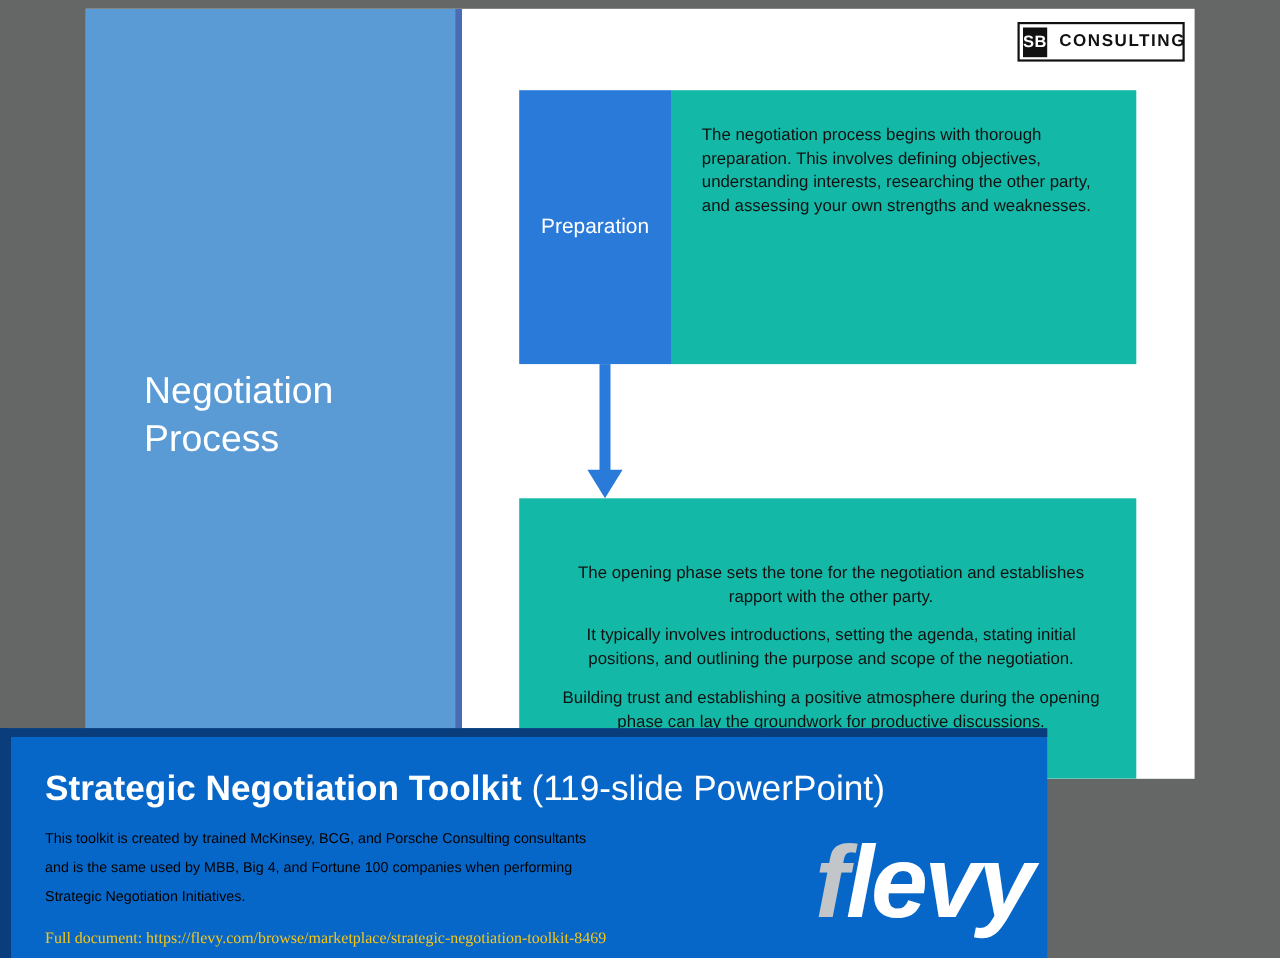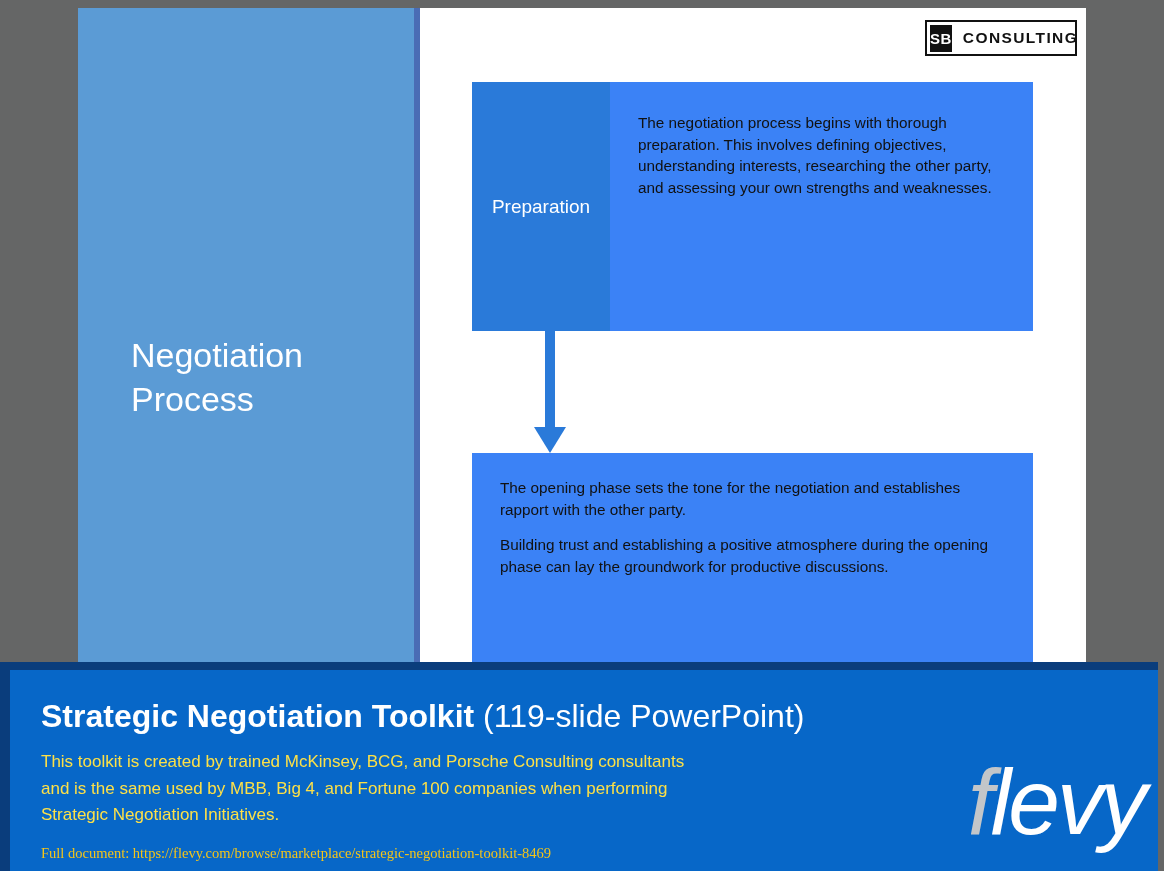--- a/index.html
+++ b/index.html
@@ -107,55 +107,55 @@
     justify-content: center;
     color: #ffffff;
     font-size: 19px;
     font-family: "Liberation Sans", sans-serif;
     font-weight: 400;
     box-sizing: border-box;
     text-align: center;
   }
   .phase-body {
     flex: 1 1 auto;
-    background: #3b82f6;
+    background: #14b8a6;
     box-sizing: border-box;
     padding: 30px 22px 10px 28px;
   }
   .phase-body p {
     margin: 0 0 14px 0;
     font-size: 15.3px;
     line-height: 21.5px;
     color: #111111;
     font-family: "Liberation Sans", sans-serif;
   }
   .phase-body p:last-child { margin-bottom: 0; }
 
   #row-preparation { top: 74px; height: 249px; }
   #row-preparation .phase-label { background: #2a7ad9; }
 
   #row-opening { top: 445px; height: 255px; }
   #row-opening .phase-label { background: #5b9bd5; }
-  #row-opening .phase-body { padding-top: 24px; }
+  #row-opening .phase-body { padding-top: 57px; text-align: center; }
 
   
   #connector {
     position: absolute;
     left: 455px;
     top: 323px;
     width: 34px;
     height: 124px;
   }
 
   
   #banner {
     position: absolute;
     left: 0px;
     top: 662px;
-    width: 1158px;
+    width: 952px;
     height: 209px;
     background: #0767c8;
     border-top: 8px solid #0a3d7c;
     border-left: 10px solid #0a3d7c;
     box-sizing: border-box;
     overflow: hidden;
   }
   #banner-title {
     position: absolute;
     left: 31px;
@@ -165,41 +165,41 @@
     font-family: "Liberation Sans", sans-serif;
     white-space: nowrap;
   }
   #banner-title .strong { font-weight: bold; }
   #banner-title .light { font-weight: 300; }
   #banner-desc {
     position: absolute;
     left: 31px;
     top: 79px;
     width: 760px;
-    font-size: 17px;
+    font-size: 13px;
     line-height: 26.5px;
-    color: #fde047;
+    color: #000000;
     font-family: "Liberation Sans", sans-serif;
     white-space: pre-line;
   }
   #banner-link {
     position: absolute;
     left: 31px;
     top: 175px;
     font-size: 14.5px;
     color: #f5c518;
     font-family: Liberation Serif, serif;
     white-space: nowrap;
   }
   #flevy-logo {
     position: absolute;
     right: 14px;
     top: 86px;
     font-size: 93px;
-    font-weight: normal;
+    font-weight: bold;
     font-style: italic;
     letter-spacing: -3px;
     line-height: 93px;
     font-family: "Liberation Sans", sans-serif;
   }
   #flevy-logo .f { color: #c3c6c9; }
   #flevy-logo .levy { color: #ffffff; }
 </style>
 </head>
 <body>
@@ -224,20 +224,21 @@
   </div>
 
   <svg id="connector" viewBox="0 0 34 124">
     <rect x="12" y="0" width="10" height="98" fill="#2a7ad9"></rect>
     <polygon points="1,96 33,96 17,122" fill="#2a7ad9"></polygon>
   </svg>
 
   <div class="phase-row" id="row-opening">
     <div class="phase-body">
       <p>The opening phase sets the tone for the negotiation and establishes rapport with the other party.</p>
+      <p>It typically involves introductions, setting the agenda, stating initial positions, and outlining the purpose and scope of the negotiation.</p>
       <p>Building trust and establishing a positive atmosphere during the opening phase can lay the groundwork for productive discussions.</p>
     </div>
   </div>
 
 </div>
 
 <div id="banner">
   <div id="banner-title">
     <span class="strong">Strategic Negotiation Toolkit</span><span class="light"> (119-slide PowerPoint)</span>
   </div>

